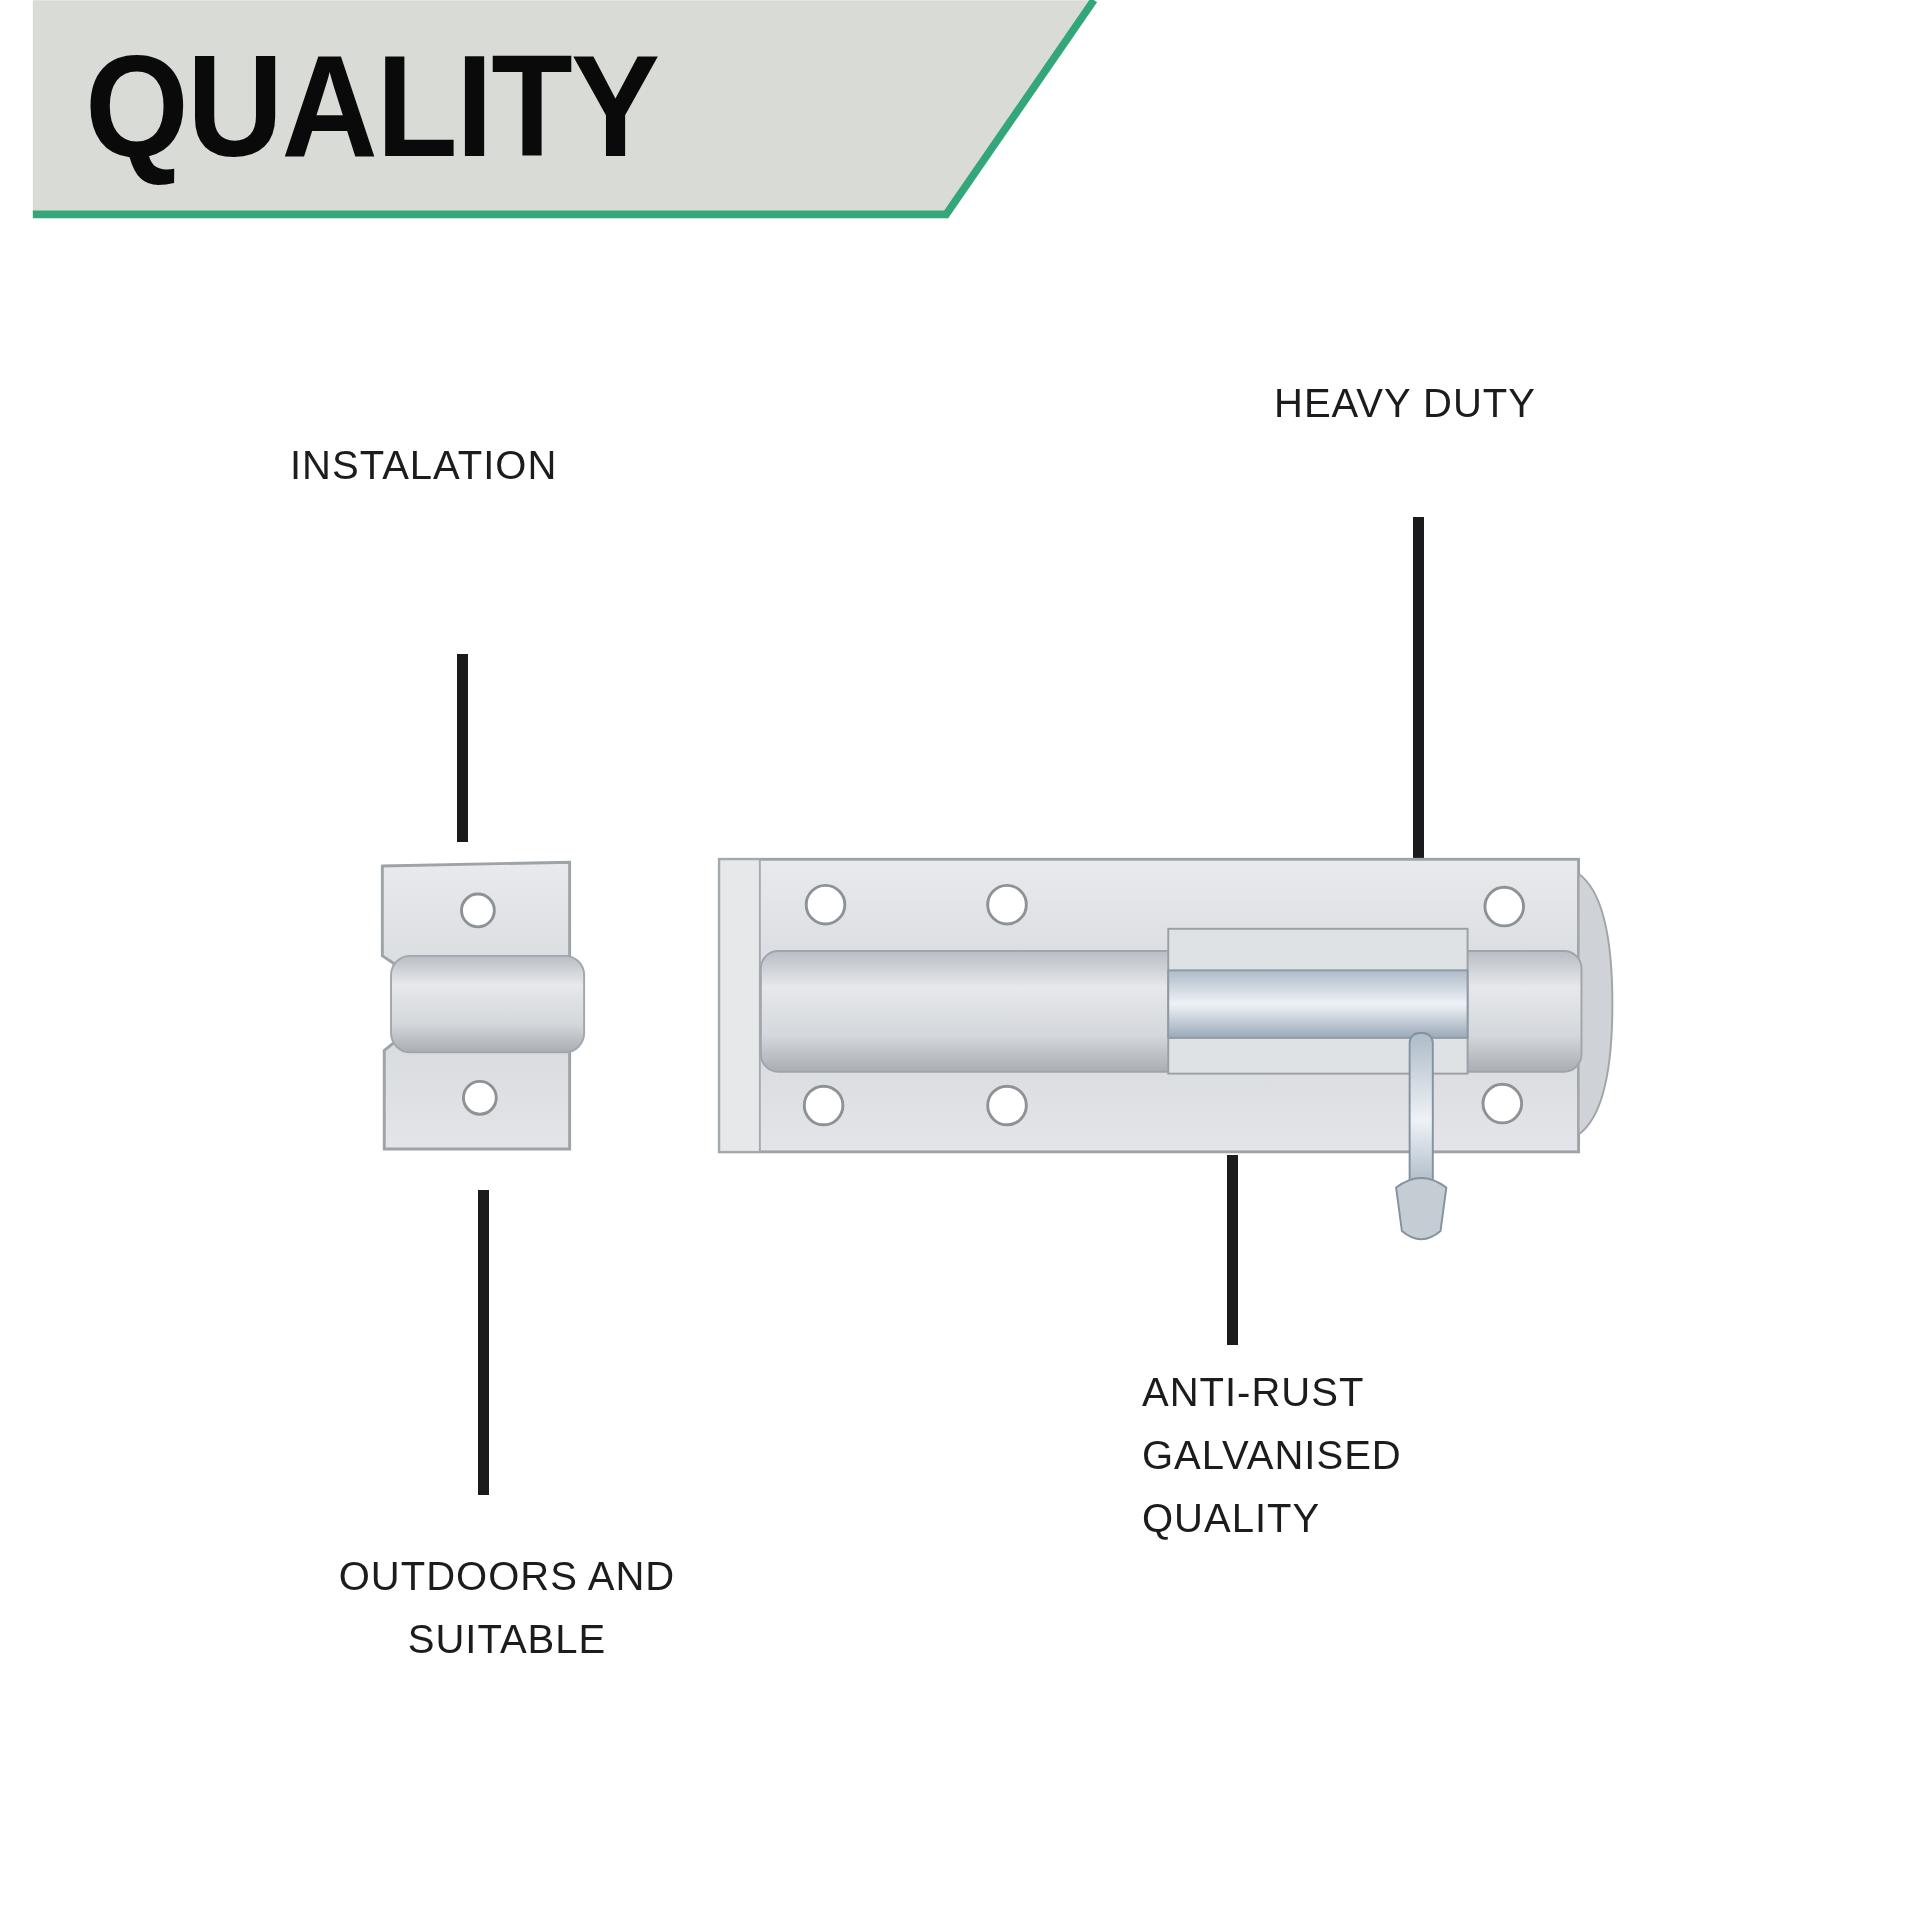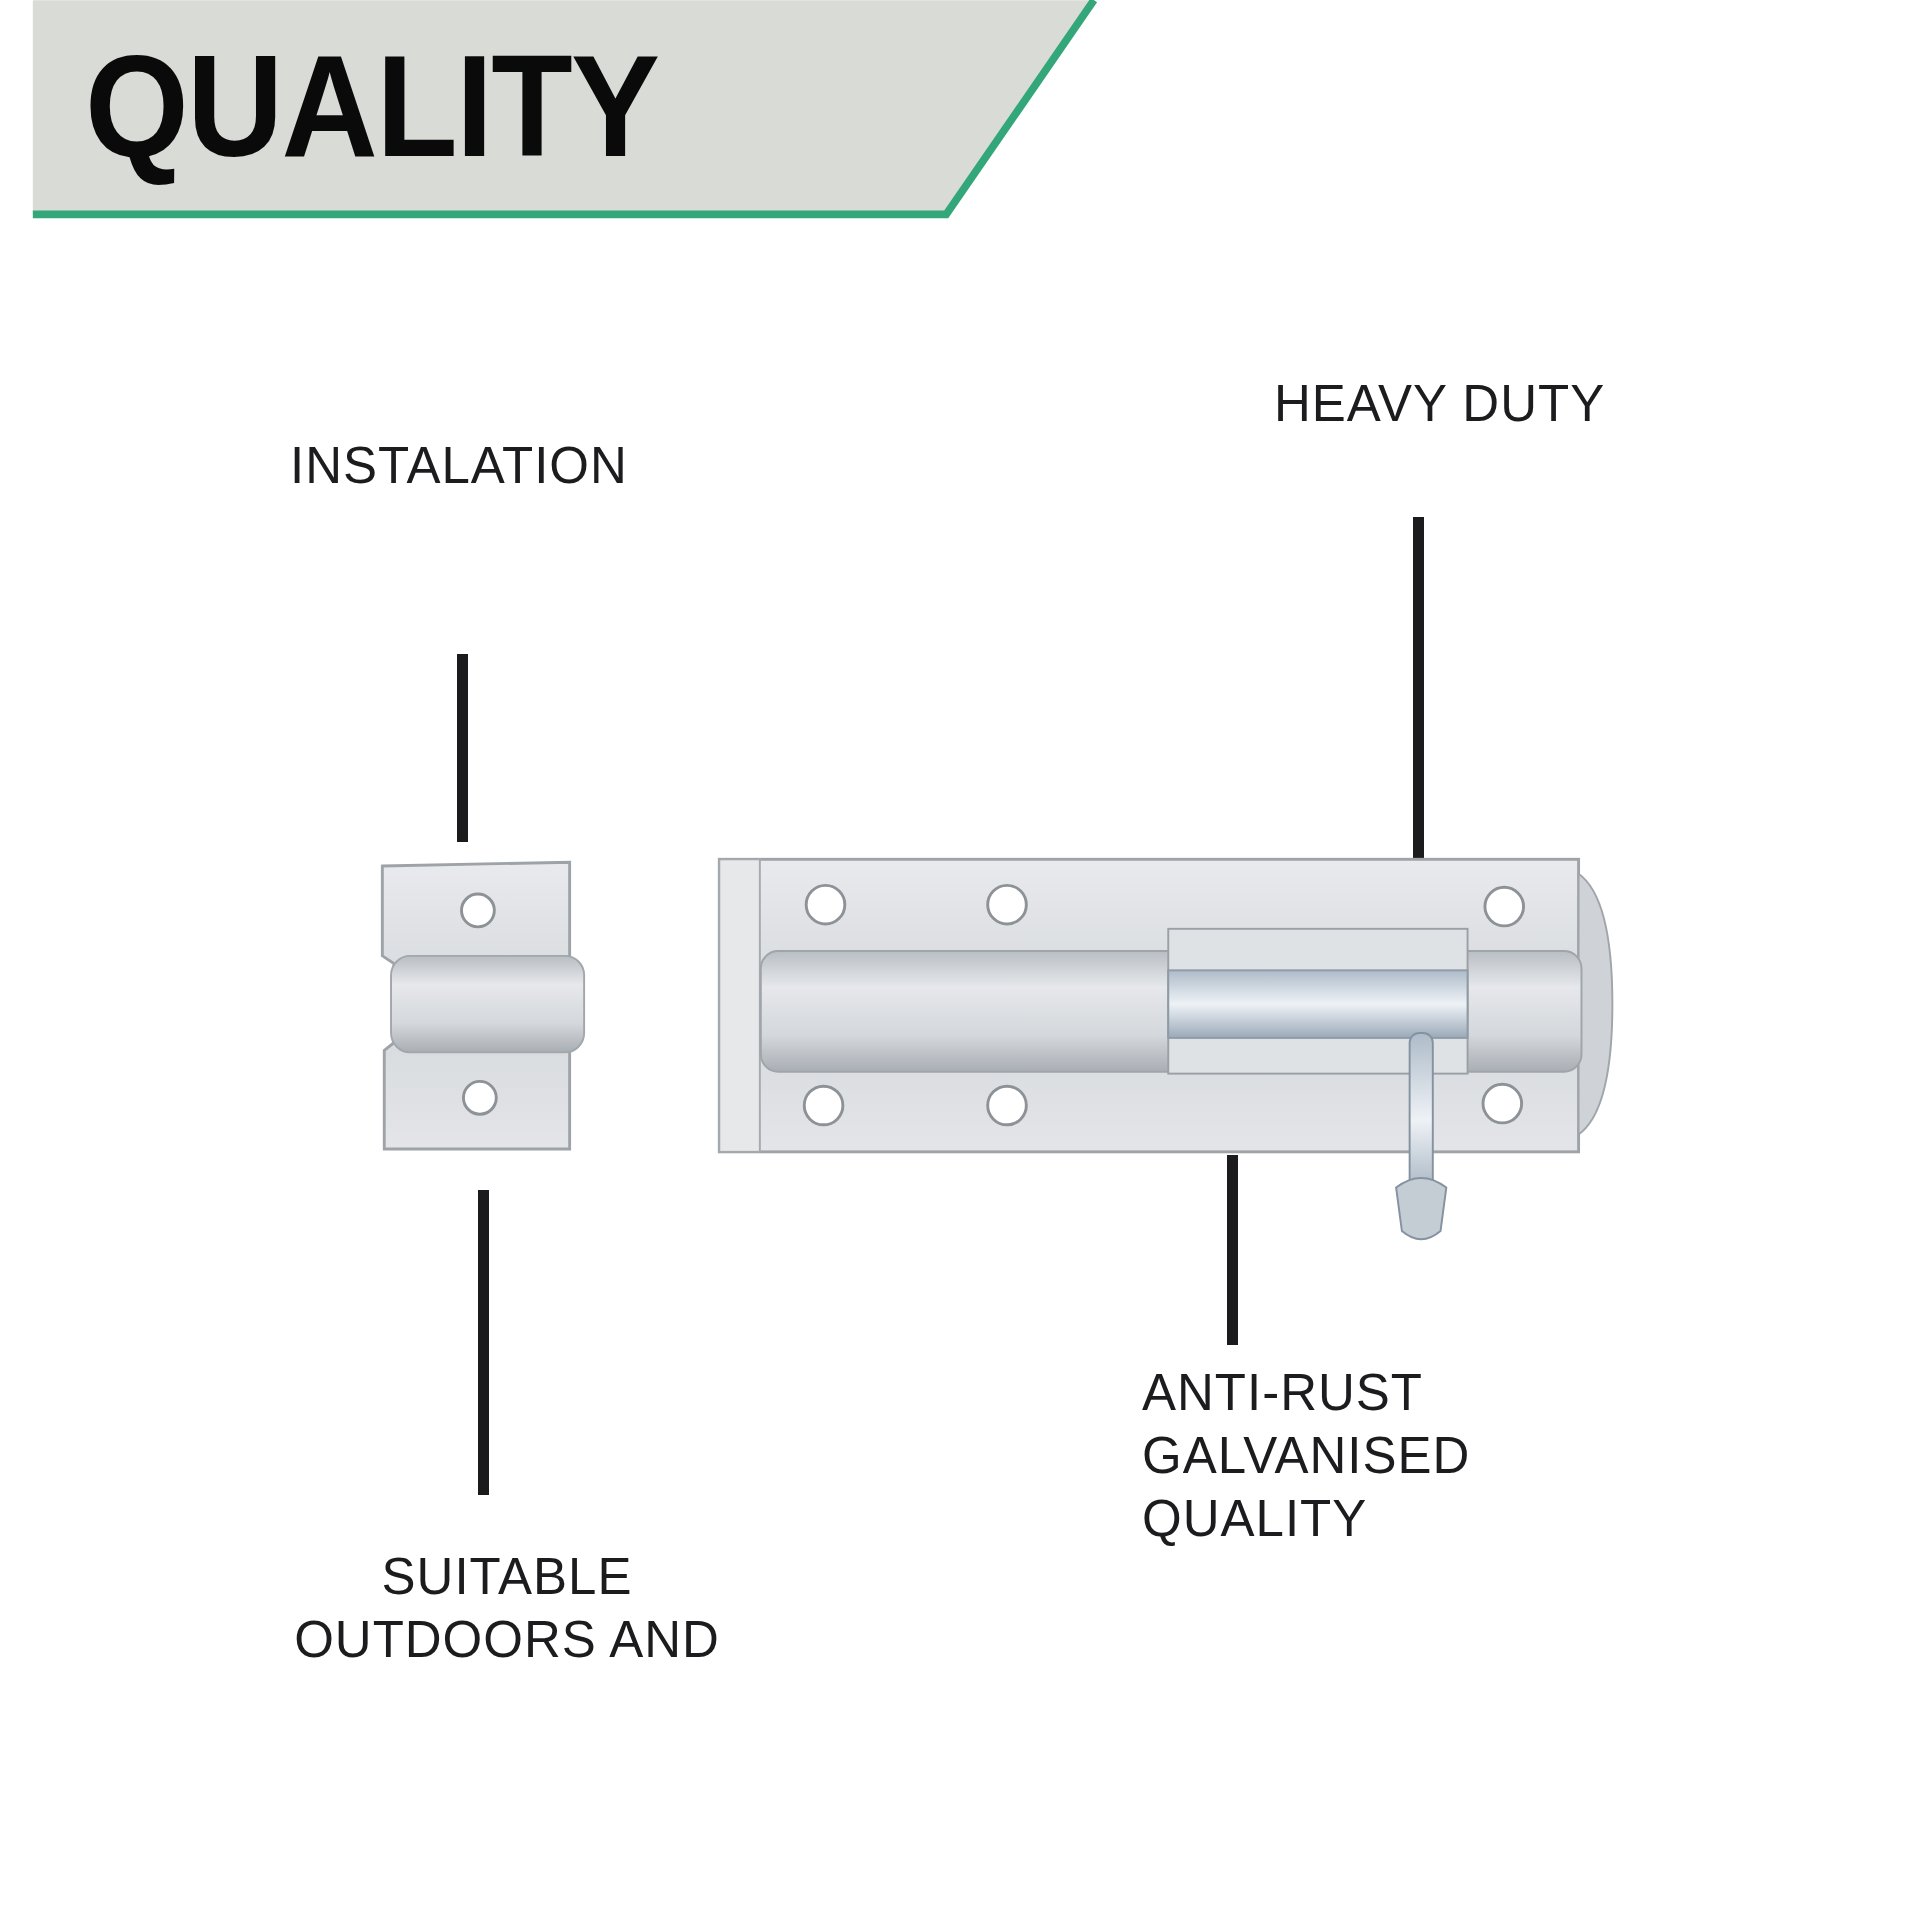--- a/index.html
+++ b/index.html
@@ -1,19 +1,19 @@
 <!DOCTYPE html>
 <html><head>
 <meta charset="utf-8">
 <style>
 html,body{margin:0;padding:0;background:#fff;}
 body{width:1931px;height:1931px;position:relative;overflow:hidden;font-family:"Liberation Sans","DejaVu Sans",sans-serif;}
 .banner{position:absolute;left:0;top:0;width:1931px;height:232px;}
 .title{position:absolute;left:85px;top:27px;font-size:145px;font-weight:bold;color:#0a0a0a;letter-spacing:-1.9px;transform:scaleX(0.92);transform-origin:left top;line-height:1.1;}
-.label{position:absolute;font-size:51px;color:#1c1c1f;line-height:63px;letter-spacing:1px;}
+.label{position:absolute;font-size:40px;color:#1c1c1f;line-height:63px;letter-spacing:1px;}
 .label div{white-space:nowrap;}
 .line{position:absolute;background:#1b1b1d;width:10.6px;}
 .center{text-align:center;}
 </style>
 </head>
 <body>
 
 <svg class="banner" viewBox="0 0 2000 240">
   <polygon points="34,0 1133,0 980,222 34,222" fill="#d9dbd6"></polygon>
   <polyline points="34,222 980,222 1133,0" fill="none" stroke="#34a77a" stroke-width="8"></polyline>
@@ -31,22 +31,22 @@
 <div class="line" style="left:1413px;top:517px;height:449px;"></div>
 
 <div class="label" style="left:1142px;top:1361px;">
   <div>ANTI-RUST</div>
   <div>GALVANISED</div>
   <div>QUALITY</div>
 </div>
 <div class="line" style="left:1227px;top:1155px;height:190px;"></div>
 
 <div class="label center" style="left:290px;width:434px;top:1545px;">
+  <div>OUTDOORS AND</div>
   <div>SUITABLE</div>
-  <div>OUTDOORS AND</div>
 </div>
 <div class="line" style="left:478px;top:1190px;height:305px;"></div>
 
 <svg style="position:absolute;left:0;top:0;" width="1931" height="1931" viewBox="0 0 2000 2000">
   <defs>
     <linearGradient id="metal" x1="0" y1="0" x2="0" y2="1">
       <stop offset="0" stop-color="#e8eaed"></stop>
         <stop offset="0.5" stop-color="#d5d8dc"></stop>
         <stop offset="1" stop-color="#e3e5e8"></stop>
     </linearGradient>

